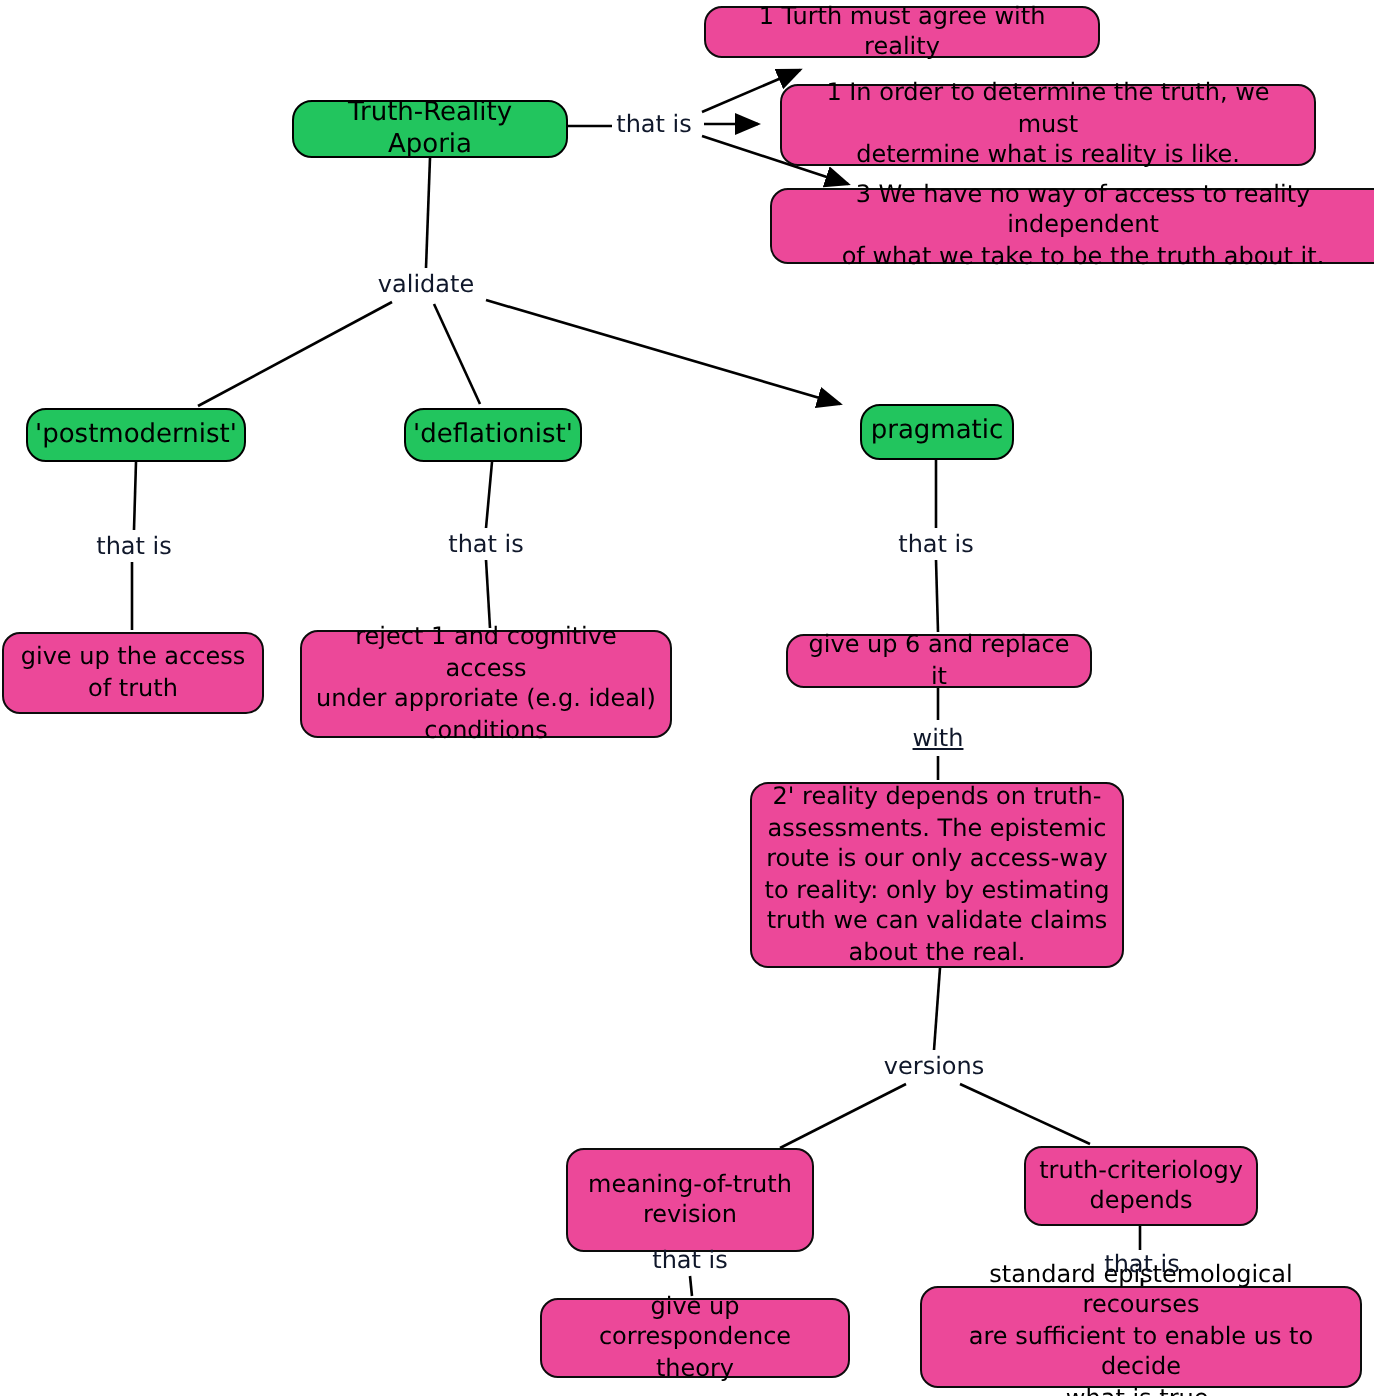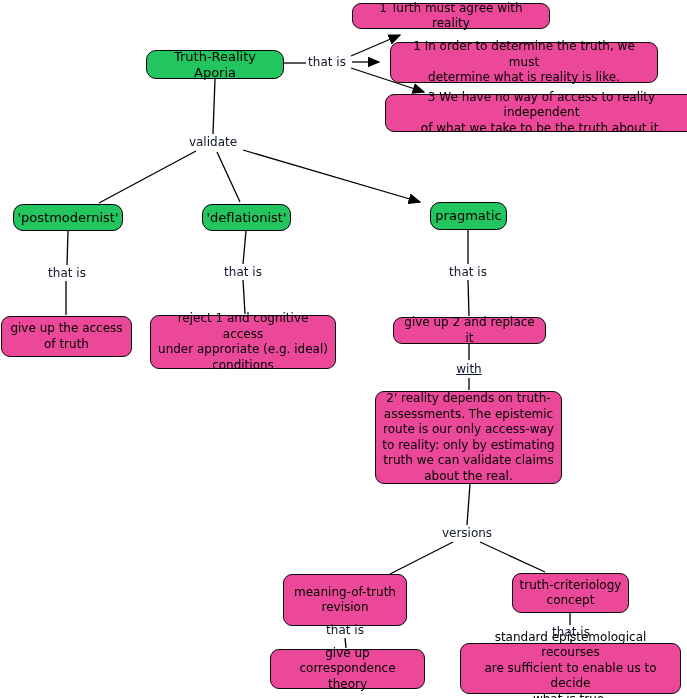--- a/index.html
+++ b/index.html
@@ -106,31 +106,31 @@
   <div class="node statement" style="left:352px; top:3px; width:198px; height:26px;">1 Turth must agree with reality</div>
   <div class="node statement" style="left:390px; top:42px; width:268px; height:41px;">1 In order to determine the truth, we must
 determine what is reality is like.</div>
   <div class="node statement" style="left:345px; top:94px; width:313px; height:38px;margin-left:40px;">3 We have no way of access to reality independent
 of what we take to be the truth about it.</div>
   <div class="node statement" style="left:1px; top:316px; width:131px; height:41px;">give up the access
 of truth</div>
   <div class="node statement" style="left:150px; top:315px; width:186px; height:54px;">reject 1 and cognitive access
 under approriate (e.g. ideal)
 conditions</div>
-  <div class="node statement" style="left:393px; top:317px; width:153px; height:27px;">give up 2 and replace it</div>
+  <div class="node statement" style="left:393px; top:317px; width:153px; height:27px;">give up 6 and replace it</div>
   <div class="node statement" style="left:375px; top:391px; width:187px; height:93px;">2' reality depends on truth-
 assessments. The epistemic
 route is our only access-way
 to reality: only by estimating
 truth we can validate claims
 about the real.</div>
   <div class="node statement" style="left:283px; top:574px; width:124px; height:52px;">meaning-of-truth
 revision</div>
   <div class="node statement" style="left:512px; top:573px; width:117px; height:40px;">truth-criteriology
-concept</div>
+depends</div>
   <div class="node statement" style="left:270px; top:649px; width:155px; height:40px;">give up correspondence
 theory</div>
   <div class="node statement" style="left:460px; top:643px; width:221px; height:51px;">standard epistemological recourses
 are sufficient to enable us to decide
 what is true.</div>
 
   <div class="linklabel" style="left:327px; top:62px;">that is</div>
   <div class="linklabel" style="left:213px; top:142px;">validate</div>
   <div class="linklabel" style="left:67px; top:273px;">that is</div>
   <div class="linklabel" style="left:243px; top:272px;">that is</div>

